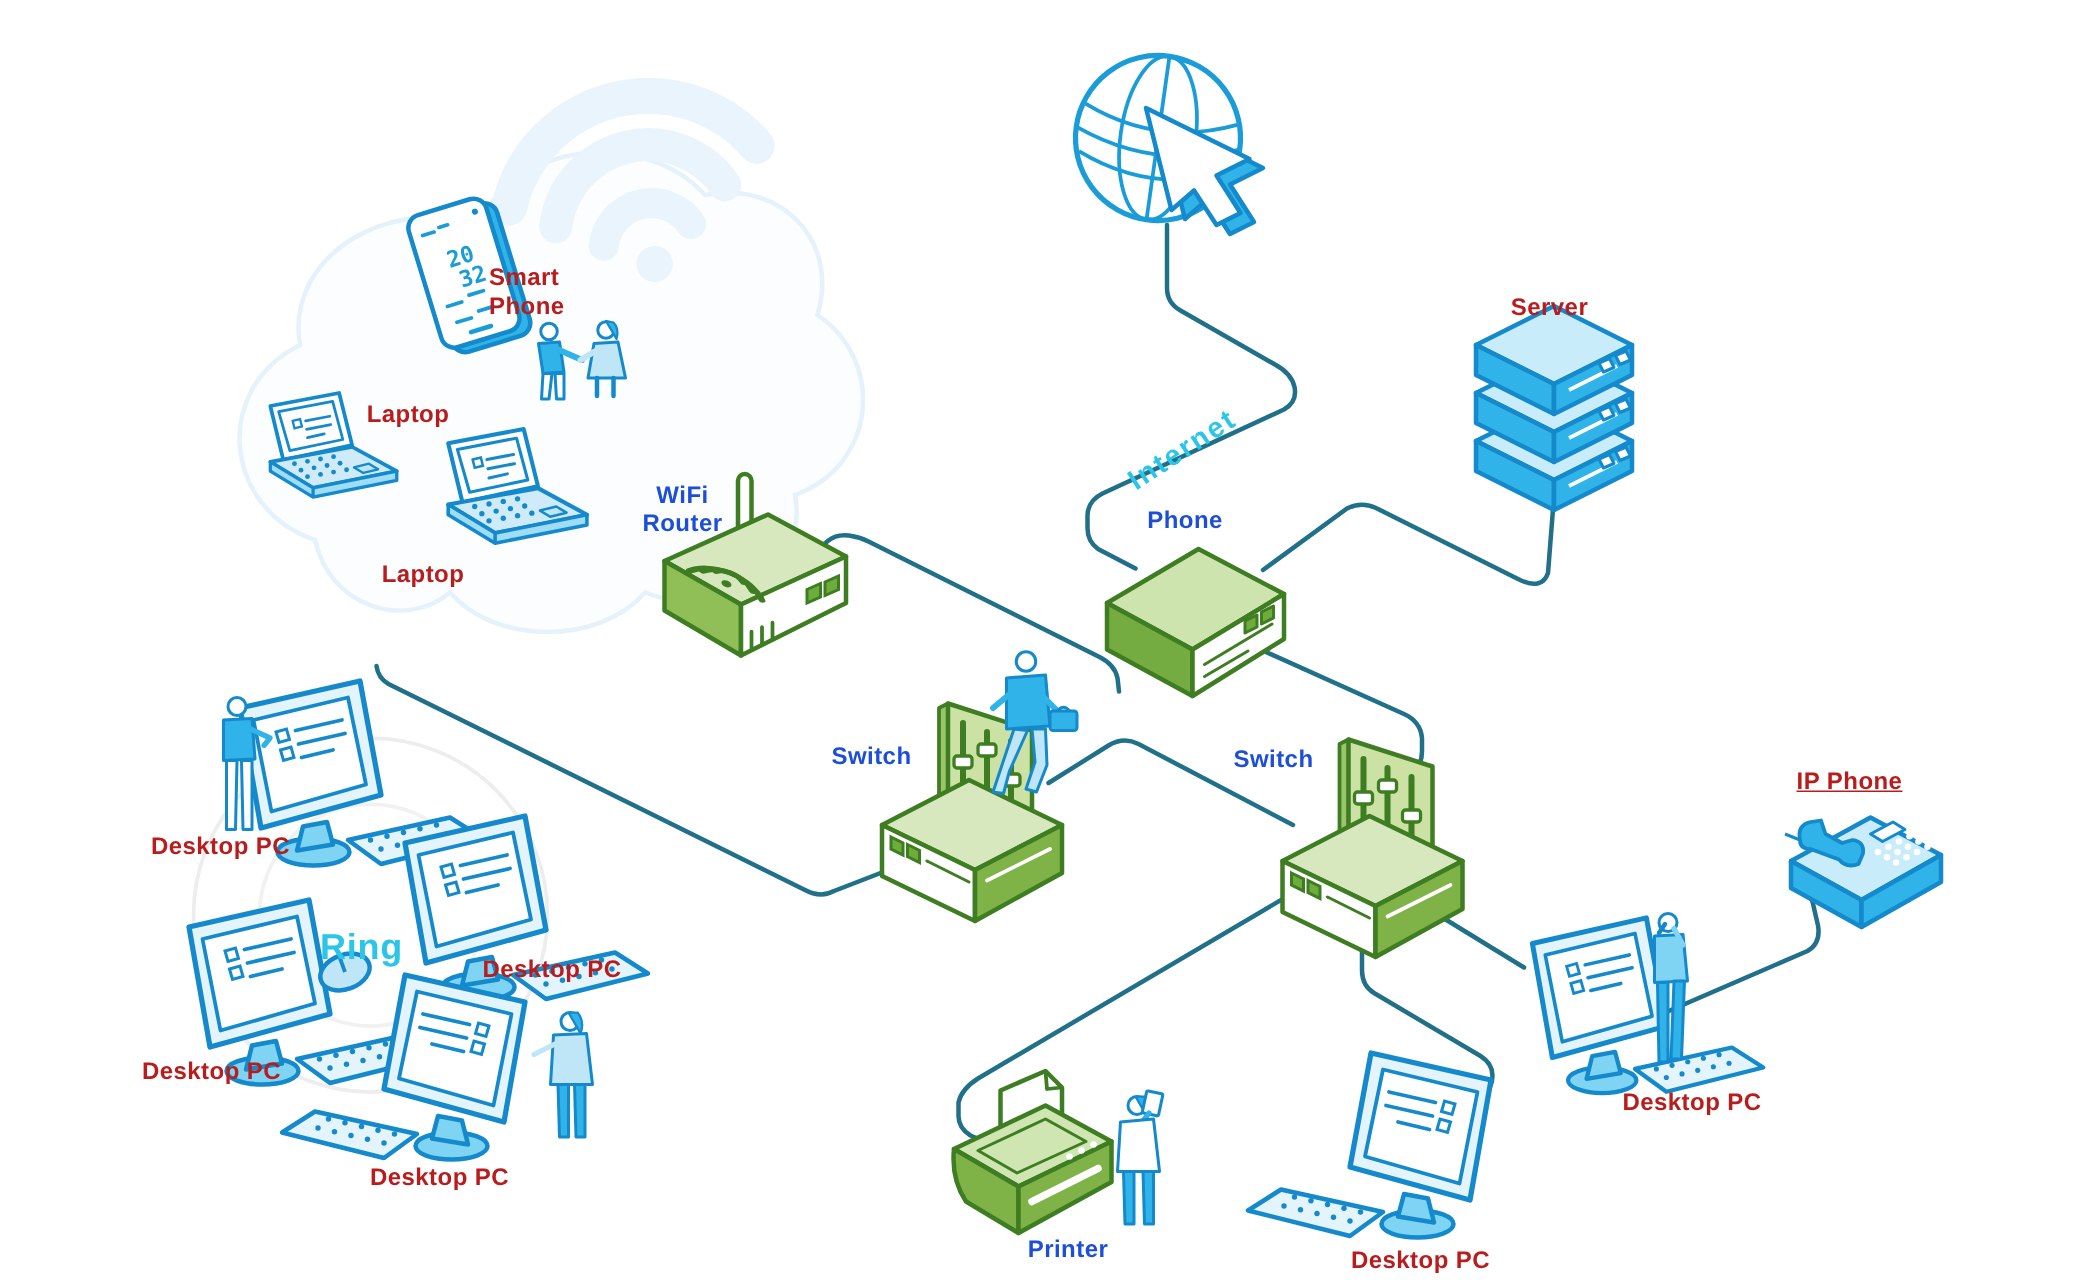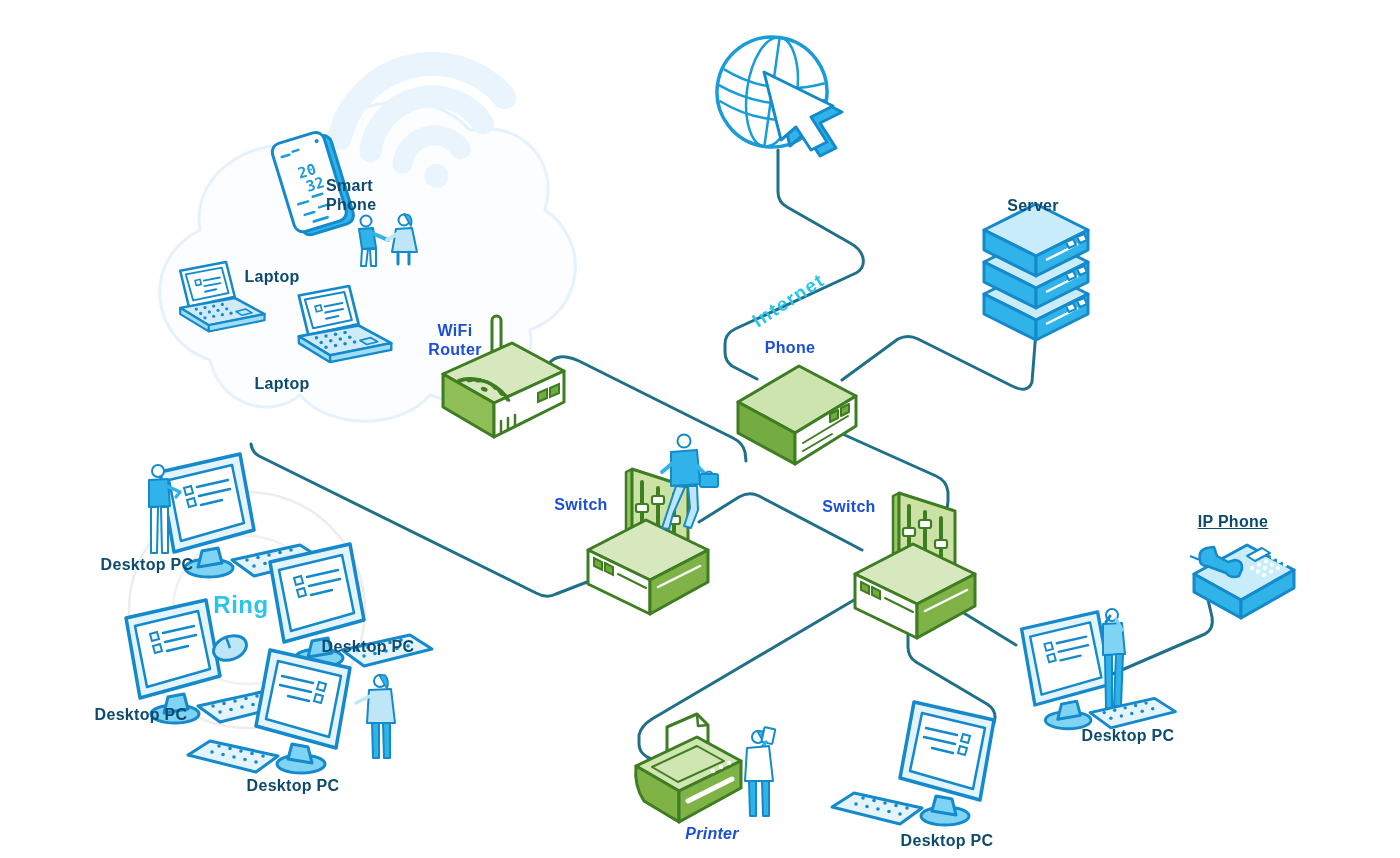--- a/index.html
+++ b/index.html
@@ -1,21 +1,21 @@
 <!DOCTYPE html>
 <html><head>
 <meta charset="utf-8">
 <style>
   html,body{margin:0;padding:0;background:#fff;}
   #stage{position:relative;width:1400px;height:858px;overflow:hidden;background:#fff;
          font-family:"Liberation Sans","DejaVu Sans",sans-serif;}
   #art{position:absolute;left:0;top:0;}
   .lbl{position:absolute;font-size:16px;font-weight:bold;letter-spacing:.3px;white-space:nowrap;
        transform:translateX(-50%);line-height:1.2;text-align:center;}
-  .lbl.blue{color:#0c4a6e;}
+  .lbl.blue{color:#b91c1c;}
   .lbl.green{color:#1d4ed8;}
   .lbl.cyan{color:#2BC5E9;}
   .lbl.wrap{white-space:normal;}
   .lbl.left{transform:none;text-align:left;}
   #lbl-internet{font-size:19px;letter-spacing:1.5px;transform:translate(-50%,-50%) rotate(-33deg);}
   #lbl-ring{font-size:24px;letter-spacing:.5px;}
 </style>
 </head>
 <body>
 
@@ -347,22 +347,22 @@
 <div class="lbl cyan" id="lbl-internet" style="left:789px;top:301px;">Internet</div>
 <div class="lbl blue" style="left:1033px;top:196px;">Server</div>
 <div class="lbl blue wrap left" style="left:326px;top:176px;width:64px;">Smart Phone</div>
 <div class="lbl blue" style="left:272px;top:267px;">Laptop</div>
 <div class="lbl blue" style="left:282px;top:374px;">Laptop</div>
 <div class="lbl green wrap" style="left:455px;top:321px;width:70px;">WiFi Router</div>
 <div class="lbl green" style="left:790px;top:338px;">Phone</div>
 <div class="lbl green" style="left:581px;top:495px;">Switch</div>
 <div class="lbl green" style="left:849px;top:497px;">Switch</div>
 <div class="lbl blue" style="left:1233px;top:512px;text-decoration:underline;">IP Phone</div>
-<div class="lbl cyan" id="lbl-ring" style="left:241px;top:591px;">Ring</div>
+<div class="lbl cyan" id="lbl-ring" style="left:241px;top:618px;">Ring</div>
 <div class="lbl blue" style="left:147px;top:555px;">Desktop PC</div>
 <div class="lbl blue" style="left:368px;top:637px;">Desktop PC</div>
 <div class="lbl blue" style="left:141px;top:705px;">Desktop PC</div>
 <div class="lbl blue" style="left:293px;top:776px;">Desktop PC</div>
-<div class="lbl green" style="left:712px;top:824px;font-style:italic;">Printer</div>
+<div class="lbl green" style="left:712px;top:824px;">Printer</div>
 <div class="lbl blue" style="left:947px;top:831px;">Desktop PC</div>
 <div class="lbl blue" style="left:1128px;top:726px;">Desktop PC</div>
 
 </div>
 
 </body></html>

